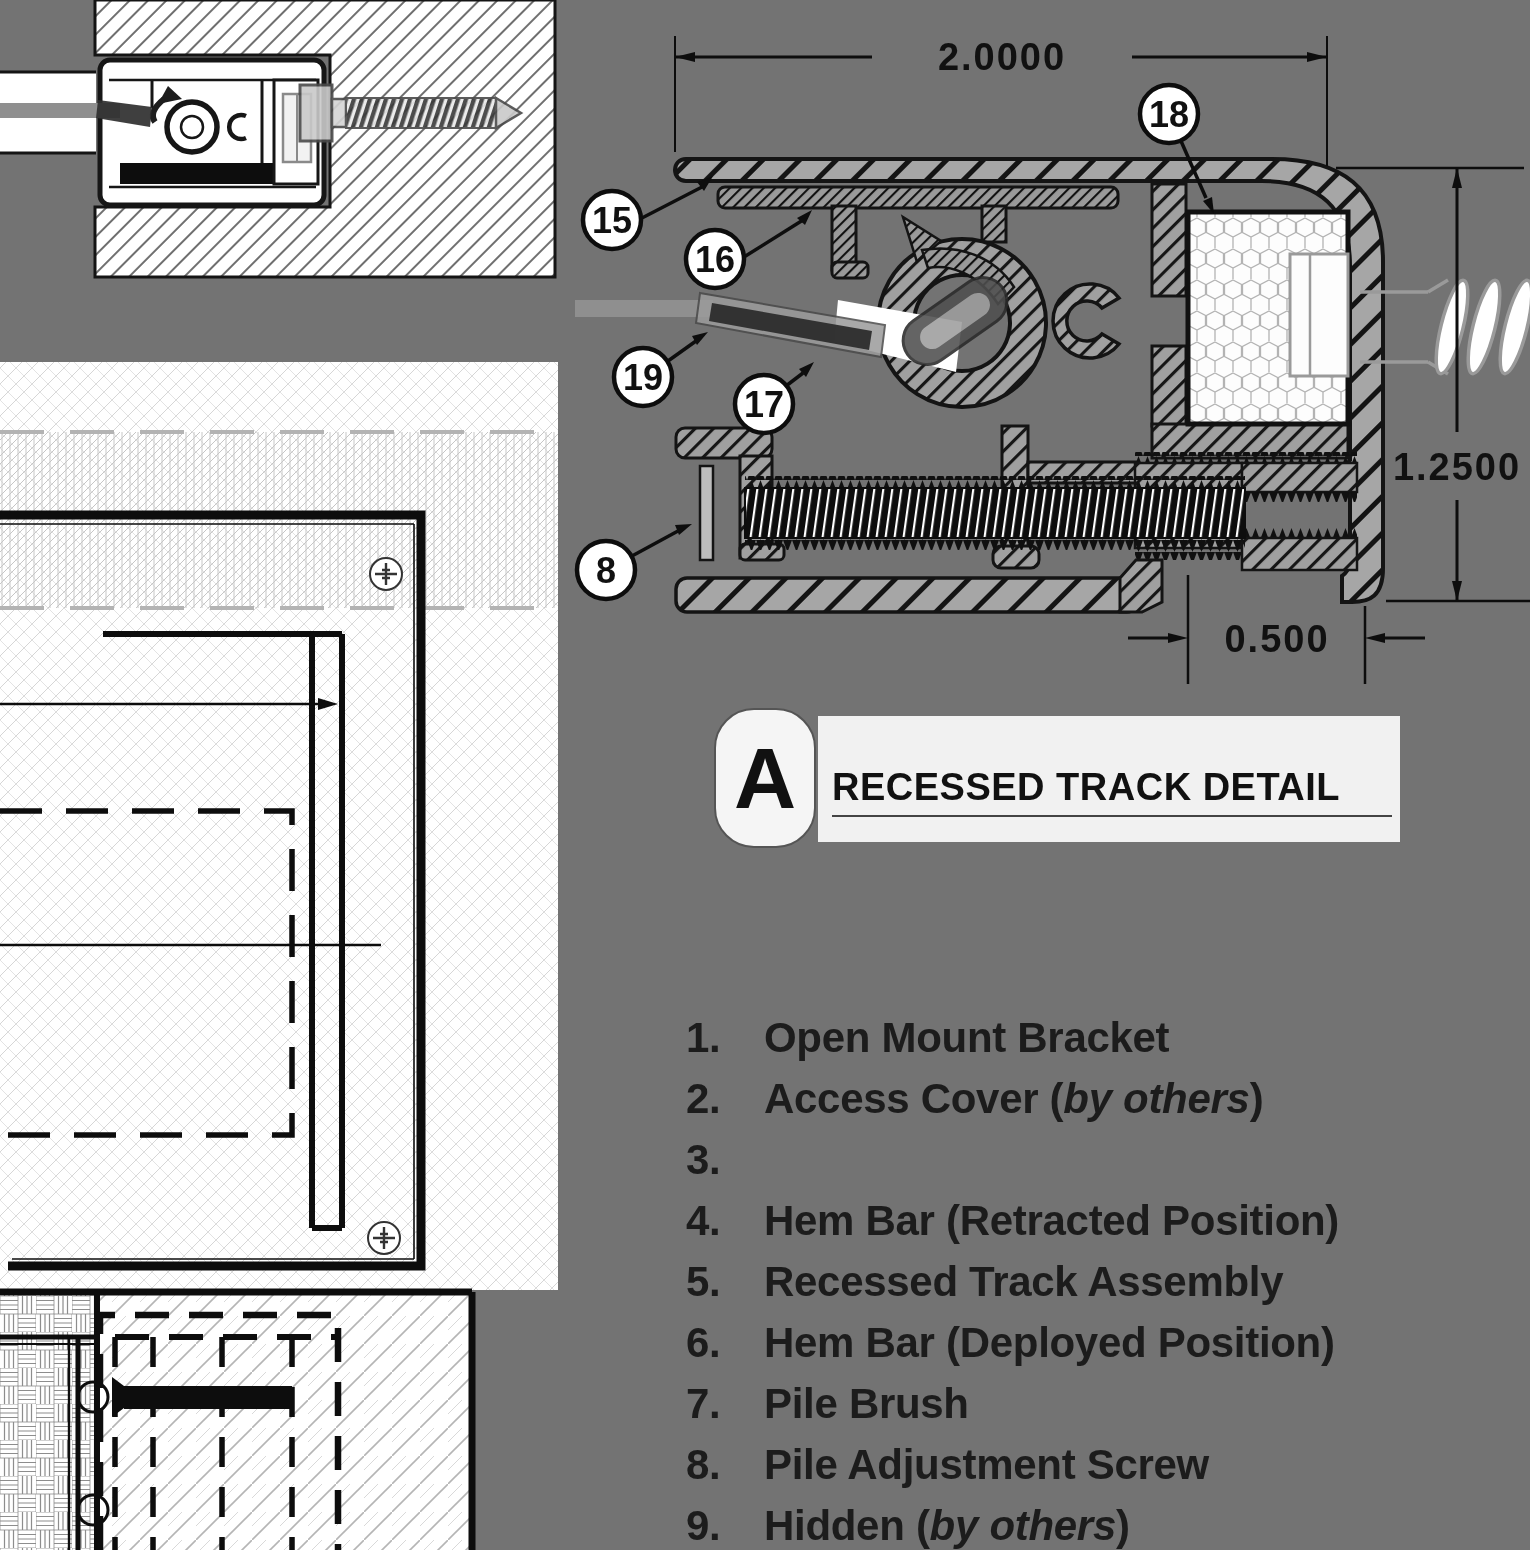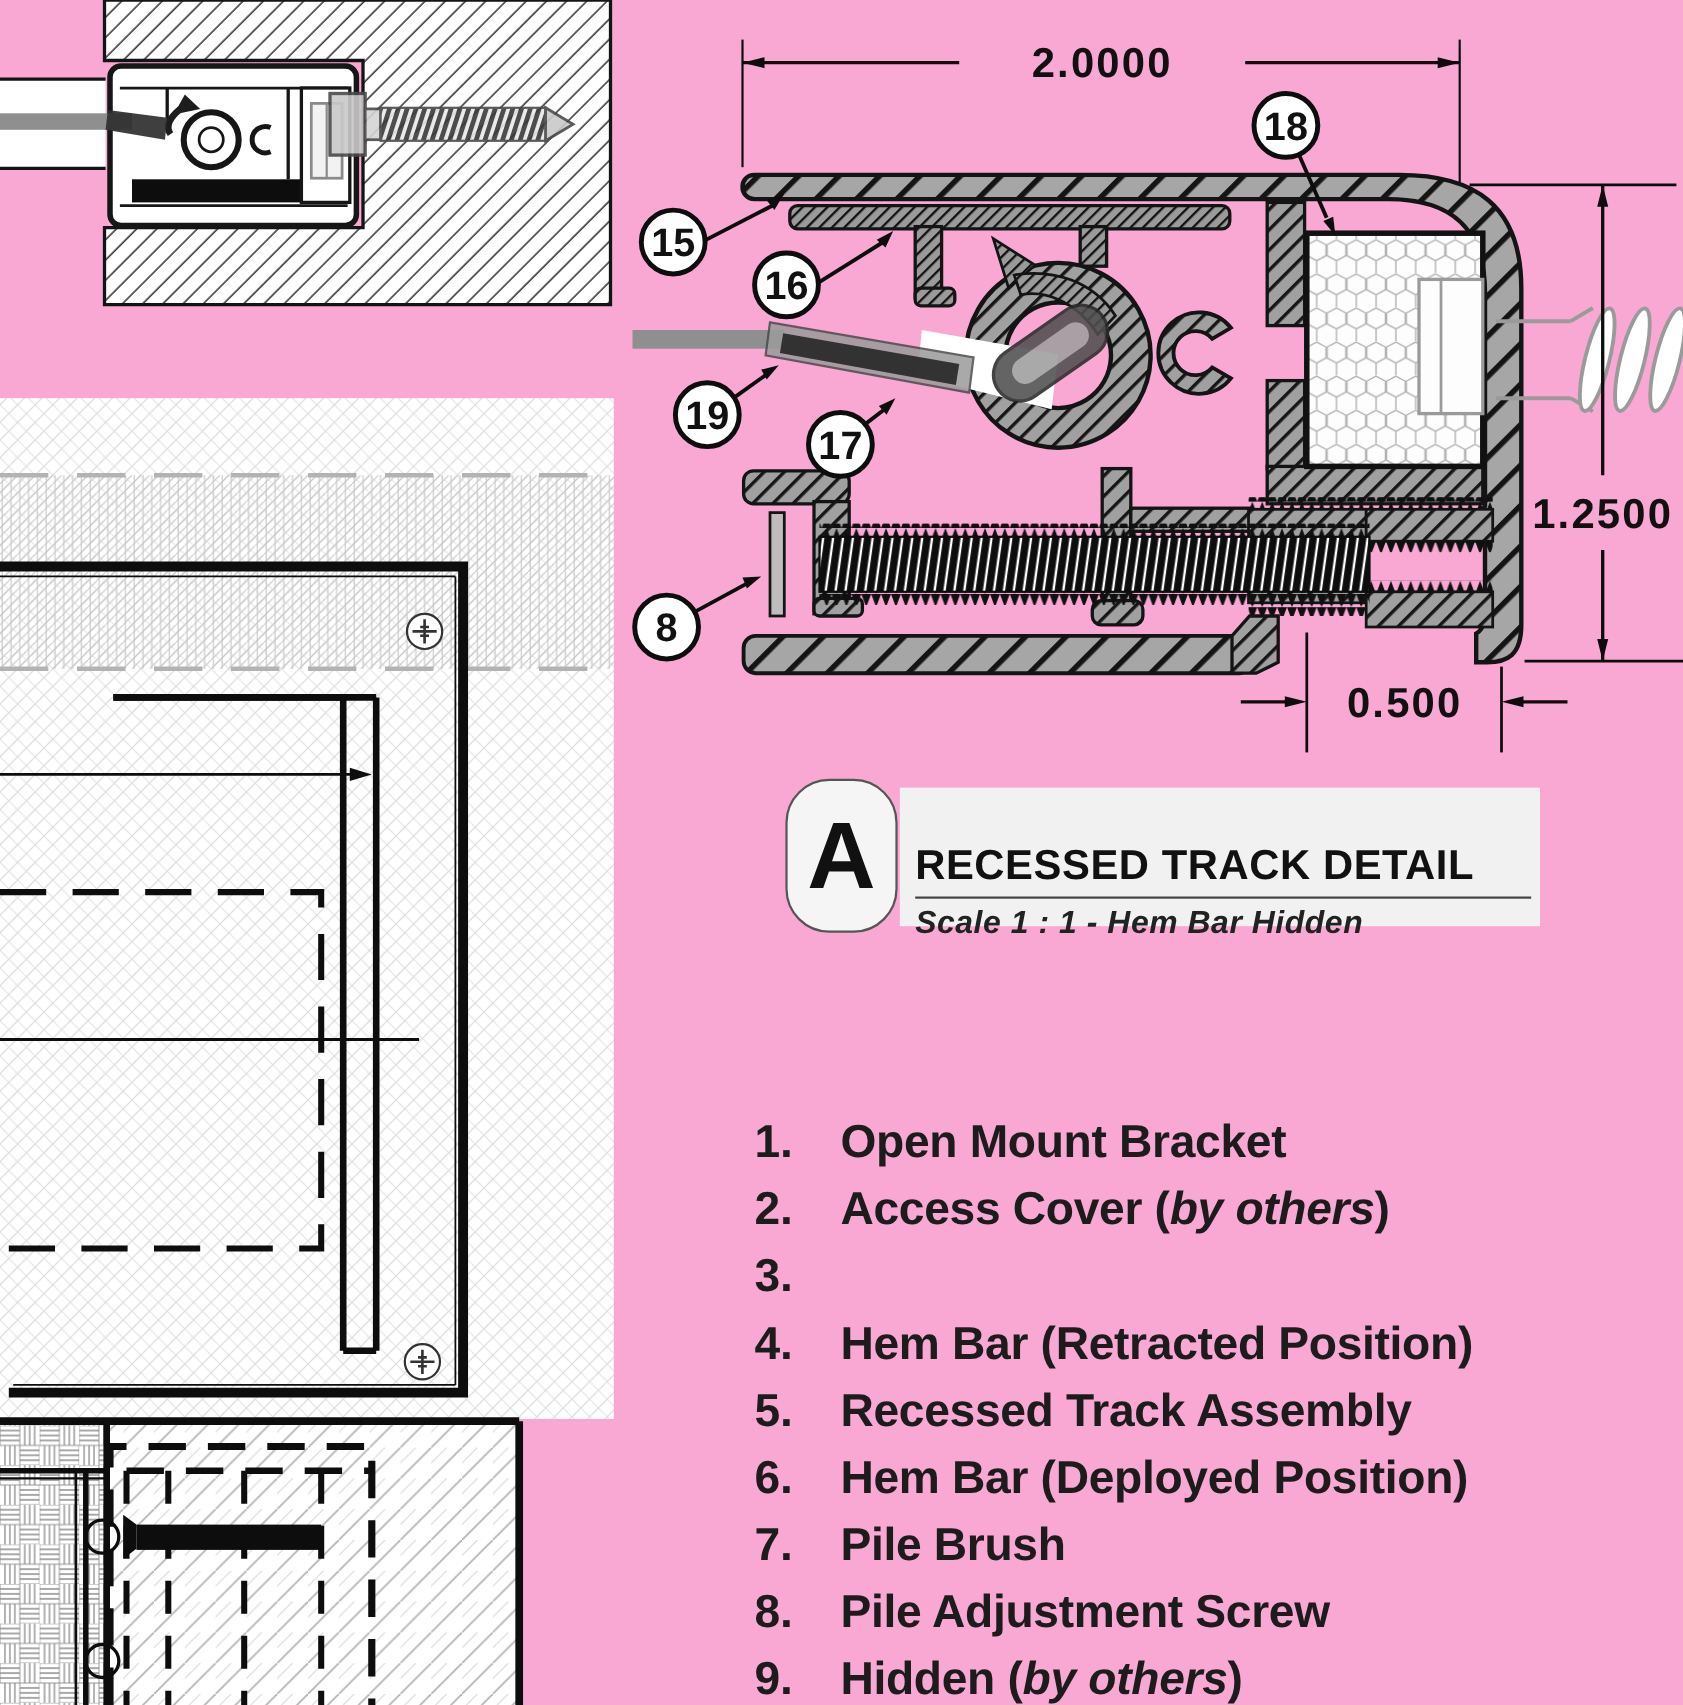--- a/index.html
+++ b/index.html
@@ -1,16 +1,16 @@
 <!DOCTYPE html>
 <html><head>
 <meta charset="utf-8">
 <style>
   html,body{margin:0;padding:0;background:#fff;}
-  .canvas{position:relative;width:1530px;height:1550px;background:#f9a8d4;overflow:hidden;
+  .canvas{position:relative;width:1530px;height:1550px;background:#737373;overflow:hidden;
           font-family:"Liberation Sans", sans-serif;color:#1a1a1a;}
   svg{position:absolute;left:0;top:0;}
   svg text{font-family:"Liberation Sans", sans-serif;}
 
   
   .titleblock{position:absolute;left:700px;top:700px;width:720px;height:160px;}
   .tb-band{position:absolute;left:118px;top:16px;width:582px;height:126px;background:#f1f1f1;}
   .tb-squircle{position:absolute;left:14px;top:8px;width:98px;height:136px;background:#f5f5f5;
                border:2px solid #555;border-radius:40px;display:flex;align-items:center;justify-content:center;}
   .tb-squircle span{font-size:86px;font-weight:bold;color:#111;line-height:1;}
@@ -335,21 +335,20 @@
 </svg>
 
   <div class="titleblock">
     <div class="tb-band"></div>
     <div class="tb-squircle">
       <span>A</span>
     </div>
     <div class="tb-text">
       <div class="tb-title">RECESSED TRACK DETAIL</div>
       <div class="tb-rule"></div>
-      <div class="tb-sub">Scale 1 : 1  -  Hem Bar Hidden</div>
     </div>
   </div>
 
   <ol class="parts">
     <li>
         <span class="num">1.</span>
         <span class="lbl"><span>Open Mount Bracket</span><em></em><span></span></span>
       </li>
     <li>
         <span class="num">2.</span>

